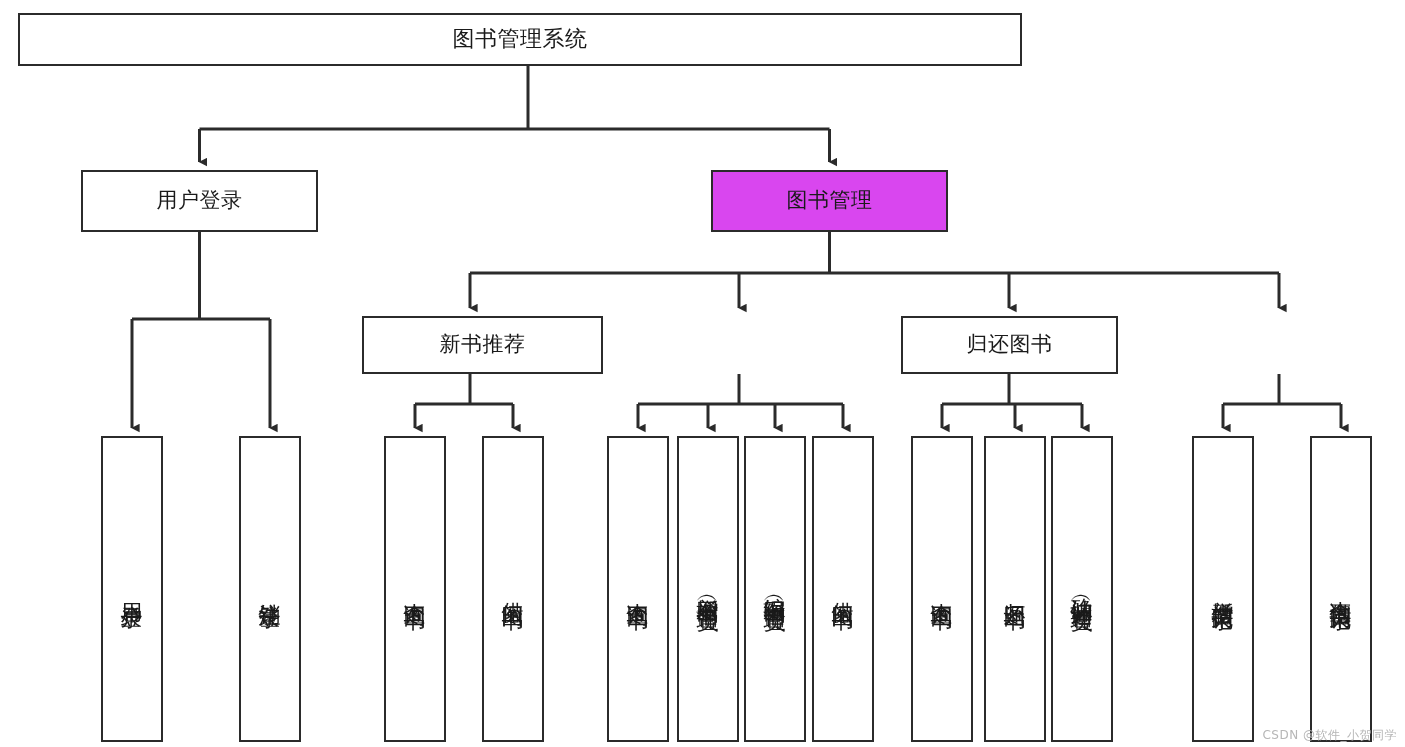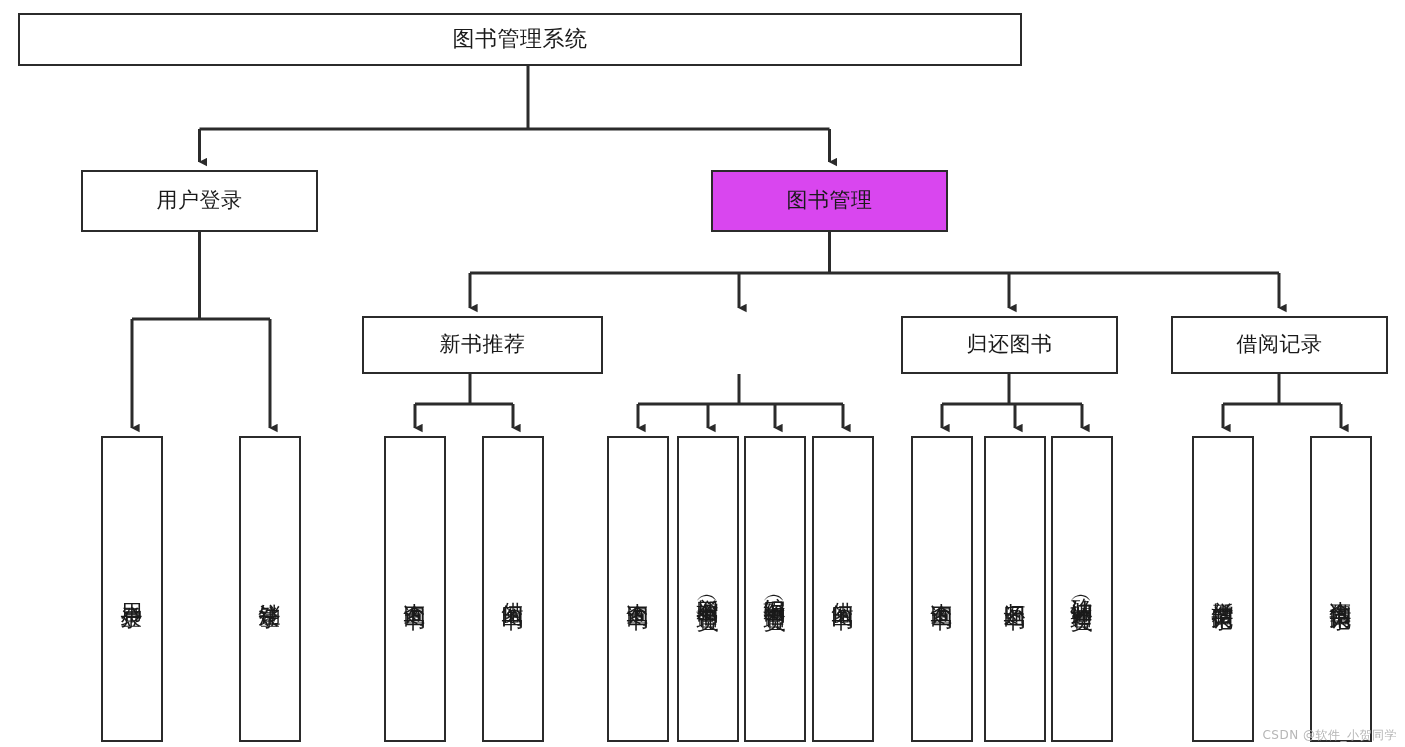--- a/index.html
+++ b/index.html
@@ -139,23 +139,20 @@
   <div class="node-box" id="node-l2-1" style="left: 711px; top: 170px; width: 237px; height: 62px; border-color: rgb(43, 43, 43); background: #d946ef; color: rgb(26, 26, 26);">
     <span class="node-label-h">图书管理</span>
   </div>
 
   <div class="node-box" id="node-l3-0" style="left: 362px; top: 316px; width: 241px; height: 58px; border-color: rgb(43, 43, 43); background: rgb(255, 255, 255); color: rgb(26, 26, 26);">
     <span class="node-label-h">新书推荐</span>
   </div>
   <div class="node-box" id="node-l3-2" style="left: 901px; top: 316px; width: 217px; height: 58px; border-color: rgb(43, 43, 43); background: rgb(255, 255, 255); color: rgb(26, 26, 26);">
     <span class="node-label-h">归还图书</span>
   </div>
-  <div class="node-box" id="node-l3-3" style="left: 1171px; top: 316px; width: 217px; height: 58px; border-color: rgb(43, 43, 43); background: rgb(255, 255, 255); color: rgb(26, 26, 26);">
-    <span class="node-label-h">借阅记录</span>
-  </div>
 
   <div class="node-box leaf" id="leaf-0" style="left: 101px; top: 436px; width: 62px; height: 306px; border-color: rgb(43, 43, 43); background: rgb(255, 255, 255); color: rgb(26, 26, 26);">
     <span class="node-label-v">用户登录</span>
   </div>
   <div class="node-box leaf" id="leaf-1" style="left: 239px; top: 436px; width: 62px; height: 306px; border-color: rgb(43, 43, 43); background: rgb(255, 255, 255); color: rgb(26, 26, 26);">
     <span class="node-label-v">注销登录</span>
   </div>
   <div class="node-box leaf" id="leaf-2" style="left: 384px; top: 436px; width: 62px; height: 306px; border-color: rgb(43, 43, 43); background: rgb(255, 255, 255); color: rgb(26, 26, 26);">
     <span class="node-label-v">查询图书</span>
   </div>

